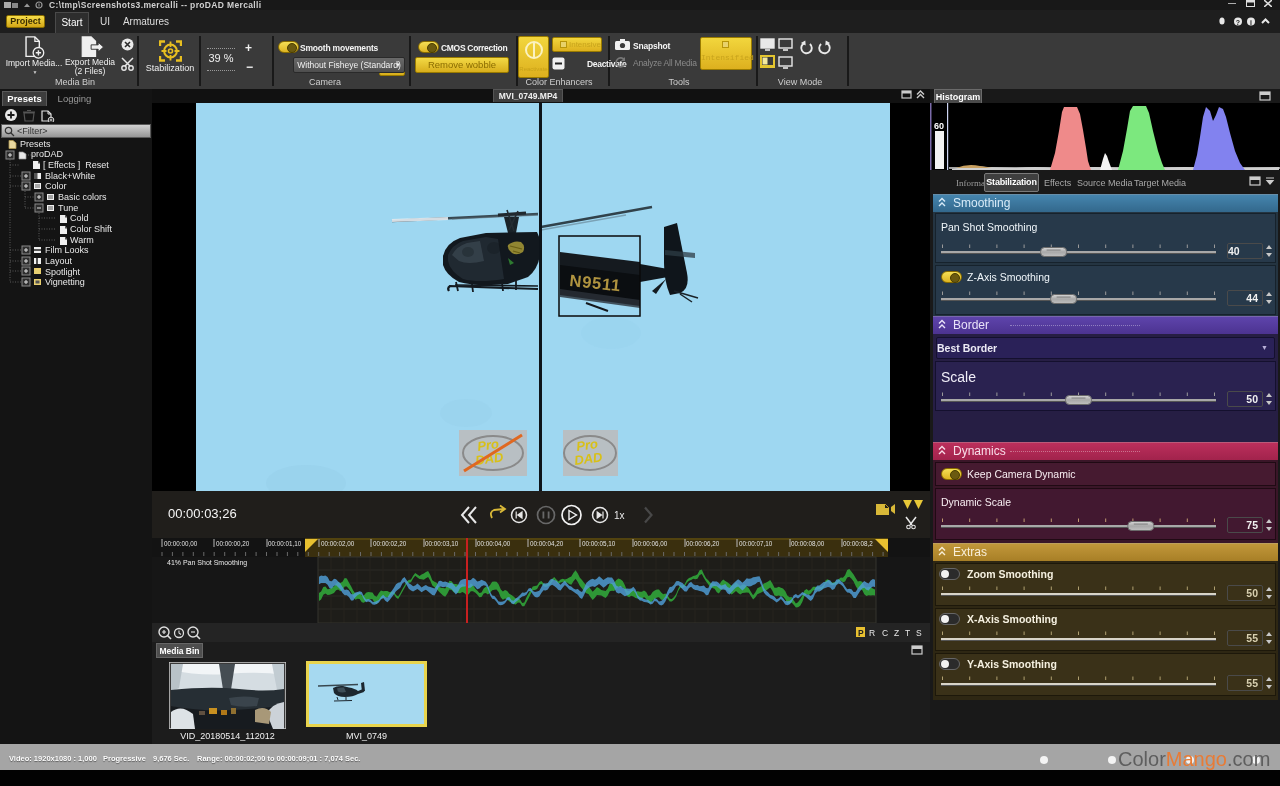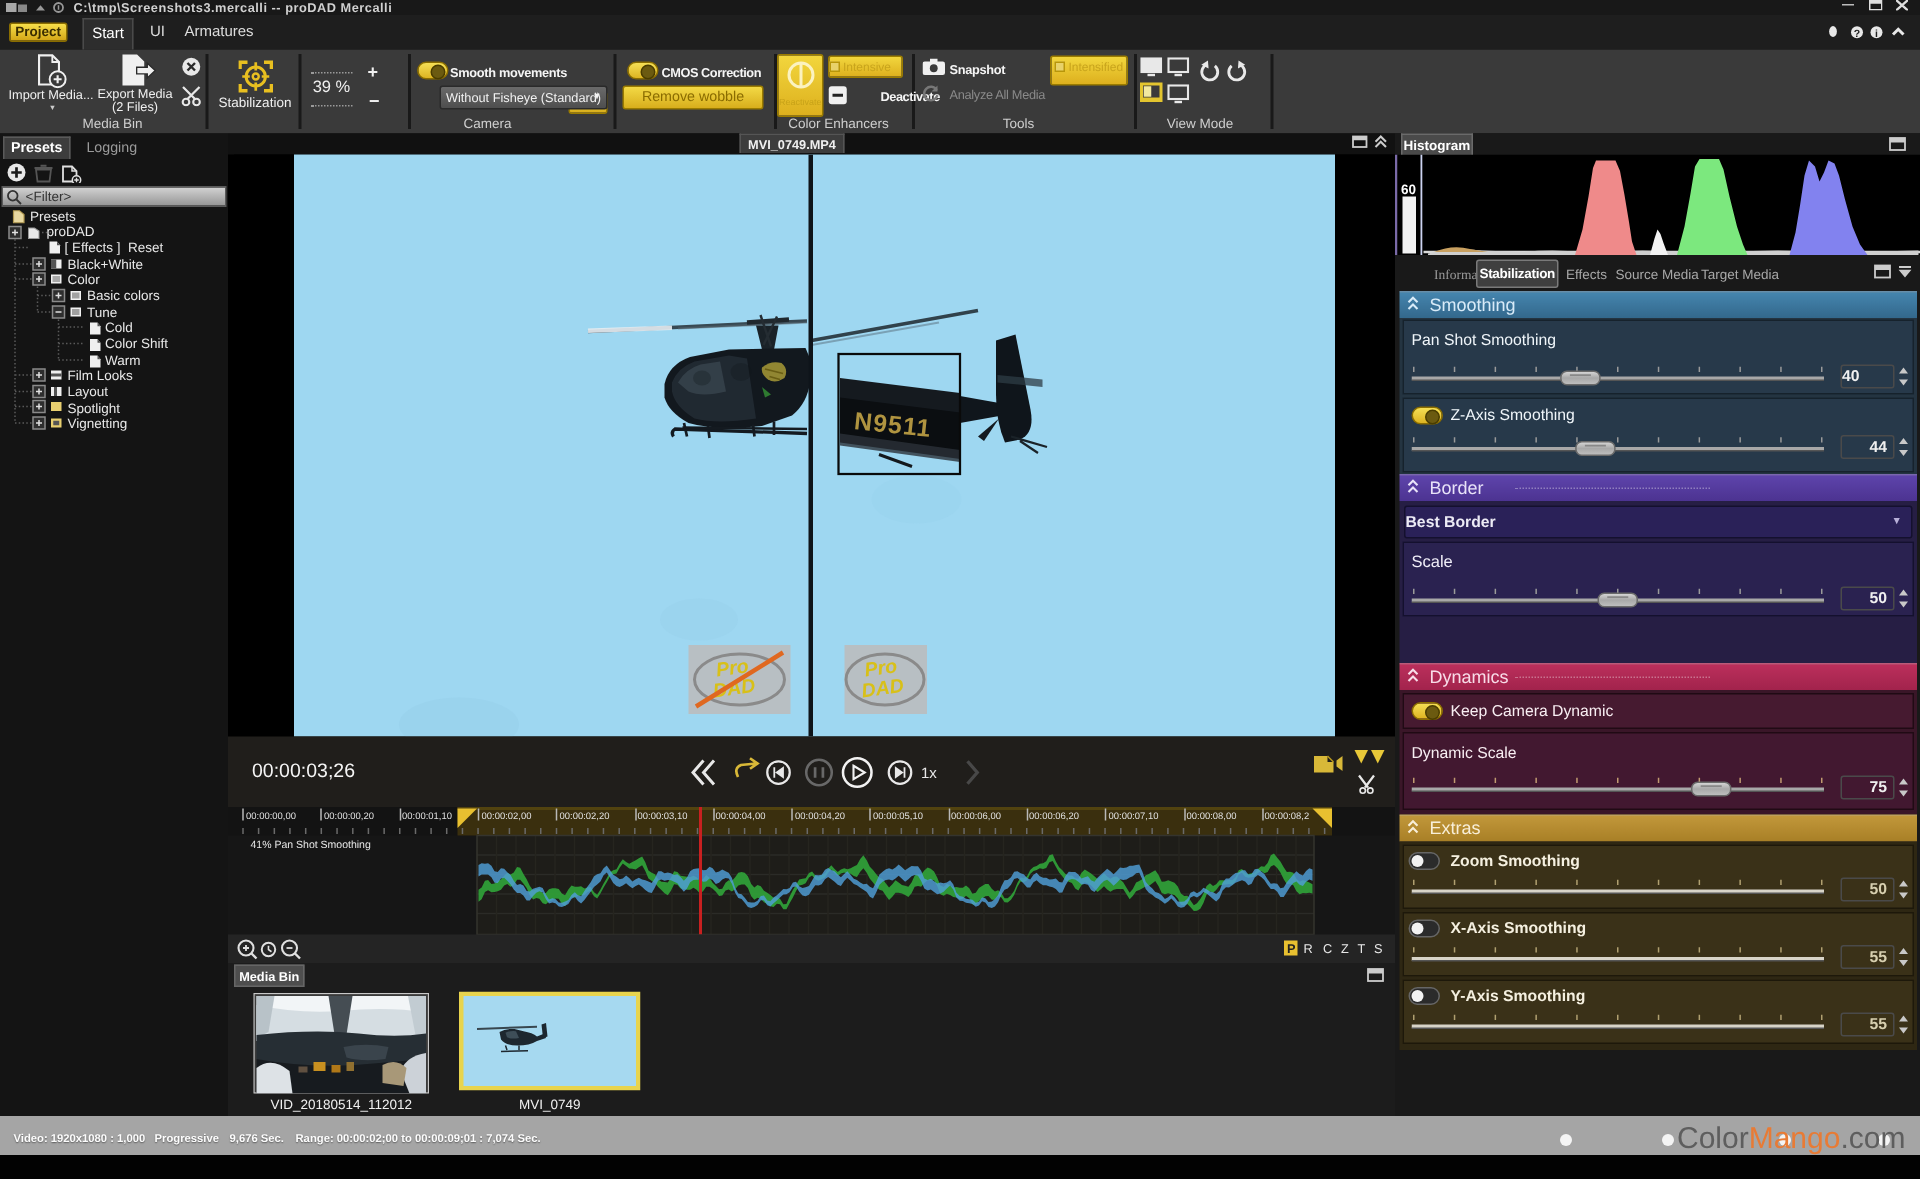--- a/index.html
+++ b/index.html
@@ -156,39 +156,39 @@
   <div class="abs toggle-on" style="left:418px;top:41px;"></div>
   <div class="abs" style="left:441px;top:43px;color:#f5f5f5;font-size:8.5px;font-weight:bold;letter-spacing:-0.3px;">CMOS Correction</div>
   <div class="abs" style="left:415px;top:57px;width:94px;height:16px;background:linear-gradient(#f3d945,#d8ae1c);border:1px solid #9a7b00;border-radius:2px;color:#8a6c00;font-size:9.5px;line-height:14px;text-align:center;">Remove wobble</div>
 
   <div class="abs" style="left:518px;top:36px;width:31px;height:42px;background:linear-gradient(#f2d63d,#ddb01e);border:1px solid #9a7b00;border-radius:2px;"></div>
   <svg class="abs" style="left:524px;top:40px;" width="20" height="22">
       <circle cx="10" cy="10" r="8" fill="none" stroke="#fbf2c0" stroke-width="2"></circle>
       <path d="M10,2 L10,18" stroke="#fbf2c0" stroke-width="2"></path>
     </svg>
   <div class="abs" style="left:518px;top:66px;width:31px;color:#c8a218;font-size:6px;text-align:center;overflow:hidden;white-space:nowrap;">Reactivate</div>
-  <div class="abs" style="left:552px;top:37px;width:50px;height:15px;background:linear-gradient(#f2d63d,#ddb01e);border:1px solid #9a7b00;border-radius:2px;color:#c8a41c;font-size:8px;line-height:13px;text-align:left;"><span style="display:inline-block;width:7px;height:7px;background:#e8d26a;border:1px solid #b8960a;vertical-align:-1px;margin-right:2px;"></span>Intensive</div>
+  <div class="abs" style="left:552px;top:37px;width:50px;height:15px;background:linear-gradient(#f2d63d,#ddb01e);border:1px solid #9a7b00;border-radius:2px;color:#c8a41c;font-size:8px;line-height:13px;text-align:right;"><span style="display:inline-block;width:7px;height:7px;background:#e8d26a;border:1px solid #b8960a;vertical-align:-1px;margin-right:2px;"></span>Intensive</div>
   <svg class="abs" style="left:552px;top:57px;" width="13" height="13">
       <rect x="0.5" y="0.5" width="12" height="12" rx="2" fill="#f0f0f0"></rect>
       <rect x="3" y="5.5" width="7" height="2" fill="#222"></rect>
     </svg>
   <div class="abs" style="left:568px;top:59px;color:#f5f5f5;font-size:8.5px;font-weight:bold;letter-spacing:-0.3px;margin-left:19px;">Deactivate</div>
 
   <svg class="abs" style="left:615px;top:39px;" width="15" height="11">
       <rect x="0" y="2" width="15" height="9" rx="1.5" fill="#f0f0f0"></rect>
       <rect x="5" y="0" width="5" height="3" fill="#f0f0f0"></rect>
       <circle cx="7.5" cy="6.5" r="2.6" fill="#3a3a3a"></circle>
     </svg>
   <div class="abs" style="left:633px;top:41px;color:#f5f5f5;font-size:8.5px;font-weight:bold;letter-spacing:-0.2px;">Snapshot</div>
   <svg class="abs" style="left:614px;top:56px;" width="13" height="13">
       <path d="M10.5,4 A4.5,4.5 0 1 0 11,7.5" fill="none" stroke="#777" stroke-width="1.6"></path>
       <path d="M11,1 L11,5 L7,5" fill="#777" stroke="none"></path>
     </svg>
   <div class="abs" style="left:633px;top:58px;color:#8a8a8a;font-size:8.5px;letter-spacing:-0.2px;">Analyze All Media</div>
-  <div class="abs" style="left:700px;top:37px;width:52px;height:20px;background:linear-gradient(#f2d63d,#ddb01e);border:1px solid #9a7b00;border-radius:2px;color:#c8a41c;font-size:8px;line-height:13px;text-align:center;"><span style="display:inline-block;width:7px;height:7px;background:#e8d26a;border:1px solid #b8960a;vertical-align:-1px;margin-right:2px;"></span>Intensified</div>
+  <div class="abs" style="left:700px;top:37px;width:52px;height:33px;background:linear-gradient(#f2d63d,#ddb01e);border:1px solid #9a7b00;border-radius:2px;color:#c8a41c;font-size:8px;line-height:13px;text-align:center;font-family:Liberation Mono, monospace;"><span style="display:inline-block;width:7px;height:7px;background:#e8d26a;border:1px solid #b8960a;vertical-align:-1px;margin-right:2px;"></span>Intensified</div>
 
   <svg class="abs" style="left:760px;top:38px;" width="34" height="34">
     <g stroke="#e8e8e8" fill="none" stroke-width="1.4">
       <rect x="1" y="1" width="13" height="9" fill="#e8e8e8"></rect>
         <path d="M5,12 L10,12" stroke-width="1.6"></path>
       <rect x="19" y="1" width="13" height="9"></rect>
         <path d="M23,12 L28,12" stroke-width="1.6"></path>
       <rect x="19" y="19" width="13" height="9"></rect>
         <path d="M23,30 L28,30" stroke-width="1.6"></path>
     </g>
@@ -572,21 +572,21 @@
     </svg>
   <div class="abs" style="left:933px;top:316px;width:345px;height:18px;background:linear-gradient(#5e44ab,#4c3391);border-top:1px solid rgba(255,255,255,0.25);"></div>
     <svg class="abs" style="left:938px;top:319px;" width="8" height="11">
       <path d="M1,4.5 L4,1.5 L7,4.5 M1,9 L4,6 L7,9" stroke="#e8e2f8" stroke-width="1.4" fill="none"></path>
     </svg>
     <div class="abs" style="left:953px;top:318px;color:#e8e2f8;font-size:12px;">Border</div>
     <div class="abs" style="left:1010px;top:325px;width:130px;border-top:1px dotted rgba(255,255,255,0.35);"></div>
   <div class="abs" style="left:933px;top:334px;width:345px;height:108px;background:#261e44;"></div>
   <div class="abs" style="left:936px;top:337px;width:339px;height:22px;background:#2a2158;border:1px solid #14102e;border-radius:2px;color:#ecebf5;font-size:10.5px;font-weight:bold;text-align:left;line-height:20px;">Best Border<span style="position:absolute;right:6px;font-size:7px;color:#b8b0d8;">▼</span></div>
   <div class="abs" style="left:935px;top:361px;width:341px;height:50px;background:#2a2250;border:1px solid #14102e;"></div>
-  <div class="abs" style="left:941px;top:369px;color:#f0eef8;font-size:11px;">Scale</div>
+  <div class="abs" style="left:941px;top:369px;color:#f0eef8;font-size:14px;">Scale</div>
   <svg class="abs" style="left:941px;top:392px;" width="275" height="14">
       <path d="M1.5,0.5 L1.5,4 M28.7,0.5 L28.7,4 M55.9,0.5 L55.9,4 M83.1,0.5 L83.1,4 M110.3,0.5 L110.3,4 M137.5,0.5 L137.5,4 M164.7,0.5 L164.7,4 M191.9,0.5 L191.9,4 M219.1,0.5 L219.1,4 M246.3,0.5 L246.3,4 M273.5,0.5 L273.5,4" stroke="#9a9a9a" stroke-width="1"></path>
       <rect x="0" y="7" width="275" height="2.5" fill="#a8a8a8"></rect>
       <rect x="0" y="9" width="275" height="1" fill="#555"></rect>
       <g>
         <rect x="124.5" y="3.5" width="26" height="9" rx="4" fill="url(#thg)" stroke="#6a6a6a"></rect>
         <rect x="130.5" y="5.5" width="14" height="1.2" fill="#888"></rect>
       </g>
     </svg>
   <div class="abs" style="left:1227px;top:391px;width:36px;height:16px;border:1px solid #4a4a4a;border-radius:2px;color:#f0f0f0;font-size:10.5px;font-weight:bold;text-align:right;line-height:15px;padding-right:4px;">50</div>

